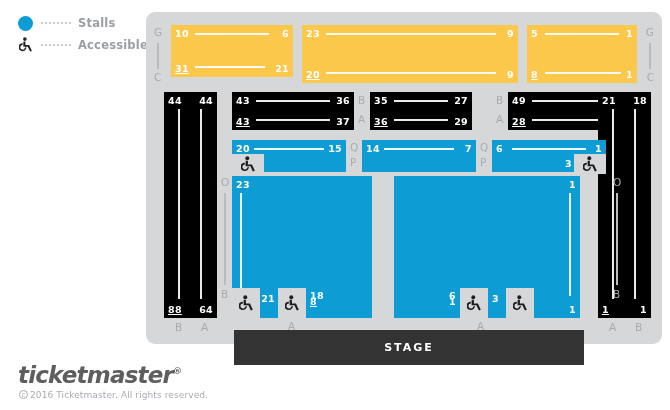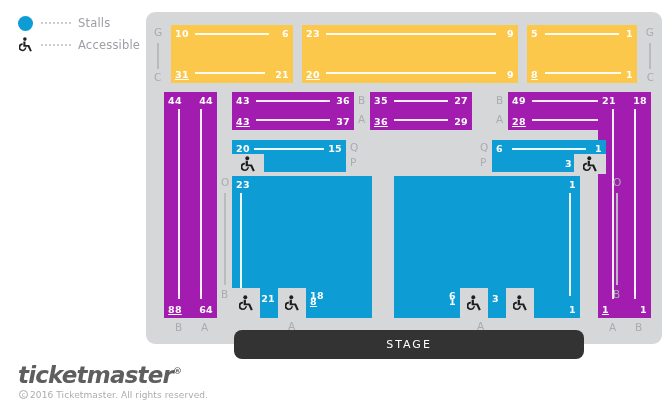--- a/index.html
+++ b/index.html
@@ -13,34 +13,34 @@
   #root { position: relative; width: 670px; height: 410px; }
 
   
   #legend { position: absolute; left: 18px; top: 12px; width: 125px; }
   .legend-row { position: relative; height: 22px; display: flex; align-items: center; }
   .legend-dot { width: 15px; height: 15px; border-radius: 50%; flex: 0 0 15px; }
   .legend-dash {
     flex: 0 0 30px; margin: 0 7px 0 8px; height: 1px;
     border-top: 2px dotted #c9ccd0;
   }
-  .legend-label { font-size: 11.5px; color: #9b9ea3; letter-spacing: .2px; white-space: nowrap; }
+  .legend-label { font-size: 11.5px; color: #9b9ea3; letter-spacing: .2px; white-space: nowrap; font-weight: bold; }
   .acc-glyph { width: 15px; flex: 0 0 15px; display:flex; justify-content:center; align-items:center; }
 
   
   #map {
     position: absolute; left: 146px; top: 12px;
     width: 516px; height: 332px;
     background: #d5d7d9; border-radius: 9px;
   }
 
   .blk { position: absolute; overflow: hidden; }
   .yellow { background: #fbc84b; }
   .red    { background: #e8происходит; }
-  .red    { background: #a21caf; }
+  .red    { background: #000000; }
   .blue   { background: #0d9dd4; }
 
   
   .n {
     position: absolute; color: #ffffff; font-size: 9.5px; font-weight: bold;
     letter-spacing: .3px; line-height: 1;
   }
   .n.tl { left: 4px; top: 4px; }
   .n.tr { right: 4px; top: 4px; }
   .n.bl { left: 4px; bottom: 4px; text-decoration: underline; }
@@ -58,24 +58,24 @@
 
   
   .acc {
     position: absolute; display: flex; align-items: center; justify-content: center;
   }
   .acc svg { display: block; }
 
   
   #stage {
     position: absolute; left: 234px; top: 330px;
-    width: 350px; height: 29px;
+    width: 350px; height: 35px;
     background: #333333; color: #ffffff;
     display: flex; align-items: center; justify-content: center;
-    font-size: 11px; font-weight: normal; letter-spacing: 2px; border-radius: 8px;
+    font-size: 11px; font-weight: bold; letter-spacing: 2px;
   }
 
   
   #brand {
     position: absolute; left: 18px; top: 362px;
     font-family: "DejaVu Sans", "Liberation Sans", sans-serif;
     font-size: 23px; font-weight: bold; font-style: italic;
     color: #5e5e5e; letter-spacing: -.8px;
   }
   #brand sup { font-size: 9px; font-style: normal; vertical-align: super; }
@@ -120,21 +120,21 @@
   <div id="map">
 
     <div class="edge" style="left:8px; top:15px;">G</div>
     <div class="grey-rule-v" style="left:11px; top:31px; height:26px;"></div>
     <div class="edge" style="left:8px; top:60px;">C</div>
 
     <div class="edge" style="right:8px; top:15px;">G</div>
     <div class="grey-rule-v" style="right:11px; top:31px; height:26px;"></div>
     <div class="edge" style="right:8px; top:60px;">C</div>
 
-    <div class="blk yellow" style="left:25px; top:13px; width:122px; height:58px;">
+    <div class="blk yellow" style="left:25px; top:13px; width:122px; height:52px;">
       <span class="n tl">10</span>
       <span class="n tr">6</span>
       <span class="n bl">31</span>
       <span class="n br">21</span>
       <span class="rule-h" style="left:24px; right:24px; top:8px;"></span>
       <span class="rule-h" style="left:24px; right:28px; bottom:9px;"></span>
     </div>
 
     <div class="blk yellow" style="left:156px; top:13px; width:216px; height:58px;">
       <span class="n tl">23</span>
@@ -219,20 +219,25 @@
       <svg width="15" height="17" viewBox="0 0 20 22">
         <circle cx="8.4" cy="2.6" r="2.6" fill="#1d1d1d"></circle>
         <path d="M6.2 6.1 L6.2 13.4 L12.6 13.4 L15.8 20.4 L18.4 19.4 L14.6 11.1 L9.2 11.1 L9.2 6.1 Z" fill="#1d1d1d"></path>
         <path d="M10.5 13.9 A5.6 5.6 0 1 1 5.2 8.6 L5.2 11.0 A3.3 3.3 0 1 0 8.4 15.0 Z" fill="#1d1d1d"></path>
       </svg>
     </div>
 
     <div class="edge" style="left:204px; top:130px;">Q</div>
     <div class="edge" style="left:204px; top:145px;">P</div>
 
+    <div class="blk blue" style="left:216px; top:128px; width:114px; height:32px;">
+      <span class="n tl">14</span>
+      <span class="n tr">7</span>
+      <span class="rule-h" style="left:22px; right:22px; top:8px;"></span>
+    </div>
 
     <div class="edge" style="left:334px; top:130px;">Q</div>
     <div class="edge" style="left:334px; top:145px;">P</div>
 
     <div class="blk blue" style="left:346px; top:128px; width:114px; height:32px;">
       <span class="n tl">6</span>
       <span class="n tr">1</span>
       <span class="n br" style="right:34px; bottom:4px;">3</span>
       <span class="rule-h" style="left:20px; right:20px; top:8px;"></span>
     </div>

